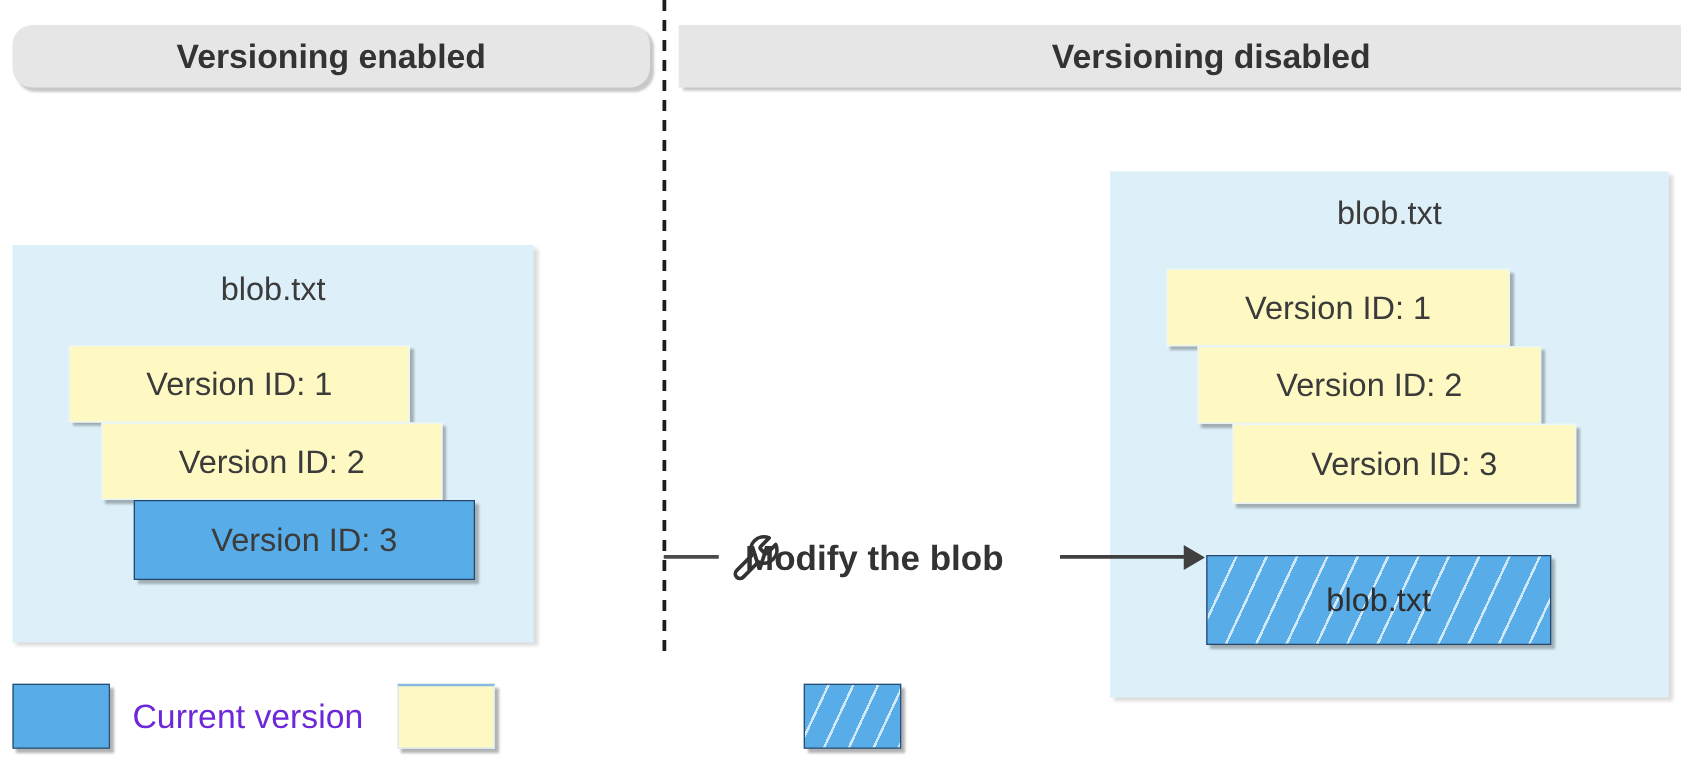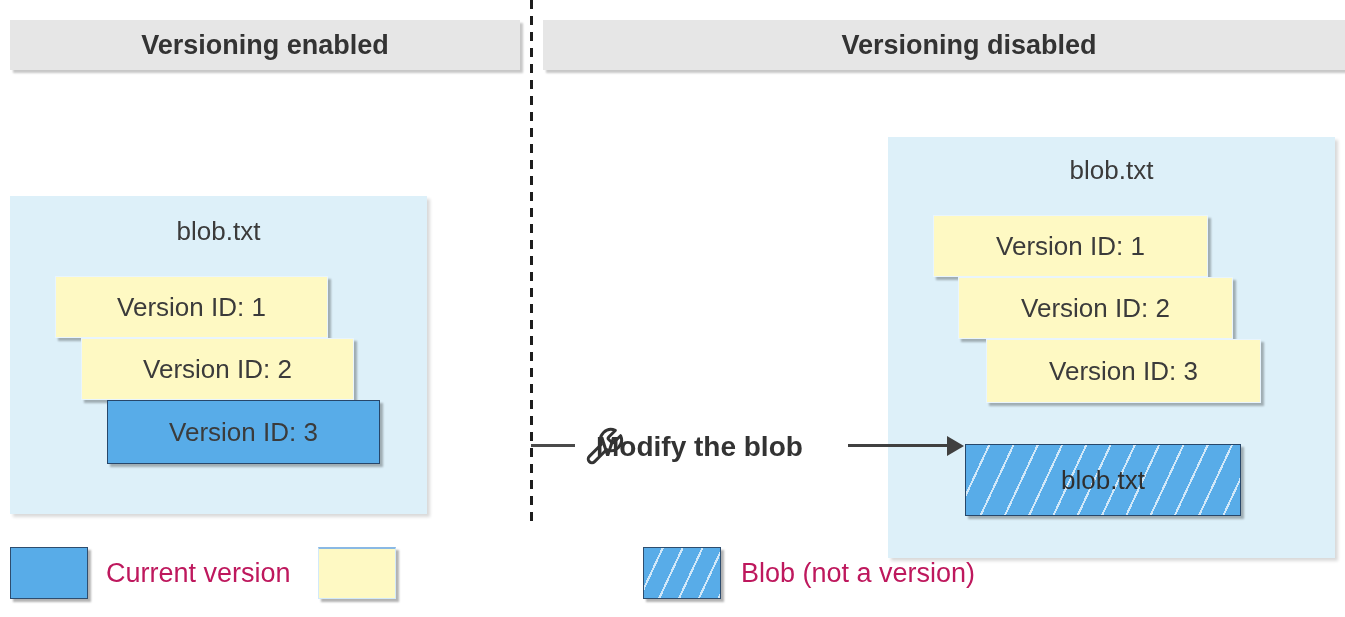--- a/index.html
+++ b/index.html
@@ -6,21 +6,21 @@
   body { background:#ffffff; font-family:"Liberation Sans", sans-serif; }
   #canvas { position:relative; width:1345px; height:617px; background:#ffffff; overflow:hidden; }
 
   
   .hdr {
     position:absolute; top:20px; height:50px; background:#e6e6e6;
     display:flex; align-items:center; justify-content:center;
     font-size:27px; font-weight:700; color:#333333;
     box-shadow:3px 3px 2px rgba(0,0,0,0.22);
   }
-  .hdr-left  { left:10px;  width:510px; }
+  .hdr-left  { left:10px;  width:510px;border-radius:16px; }
   .hdr-right { left:543px; width:852px; }
 
   
   .divider {
     position:absolute; left:530px; top:0; width:3px; height:523px;
     background:repeating-linear-gradient(180deg, #1d1d1d 0 9px, transparent 9px 16px);
   }
 
   
   .container {
@@ -85,21 +85,21 @@
   }
   .swatch.current  { border:1px solid #2e4d6e; }
   .swatch.previous { border:1px solid #d2e9f9; border-top:2px solid #8ab9e4; }
   .swatch.hatched  {
     border:1px solid #2e4d6e;
     background:repeating-linear-gradient(115deg, rgba(255,255,255,0) 0 16px, rgba(255,255,255,0.72) 16px 18px) #58ace8;
   }
   .sw1 { left:10px; }  .sw2 { left:318px; } .sw3 { left:643px; }
   .legend-label {
     position:absolute; top:547px; height:52px; display:flex; align-items:center;
-    font-size:27px; color:#be185d; white-space:nowrap;
+    font-size:27px; color:#6d28d9; white-space:nowrap;
   }
   .ll1 { left:106px; } .ll2 { left:414px; } .ll3 { left:741px; }
 </style>
 </head>
 <body>
 
 <div id="canvas">
 
   <div class="hdr hdr-left">Versioning enabled</div>
   <div class="hdr hdr-right">Versioning disabled</div>
@@ -128,15 +128,14 @@
     </svg>
   </div>
   <div class="action-label">Modify the blob</div>
   <div class="arrow-line"></div>
   <div class="arrow-head"></div>
 
   <div class="swatch current sw1"></div>
   <div class="legend-label ll1">Current version</div>
   <div class="swatch previous sw2"></div>
   <div class="swatch hatched sw3"></div>
-  <div class="legend-label ll3">Blob (not a version)</div>
 
 </div>
 
 </body></html>

